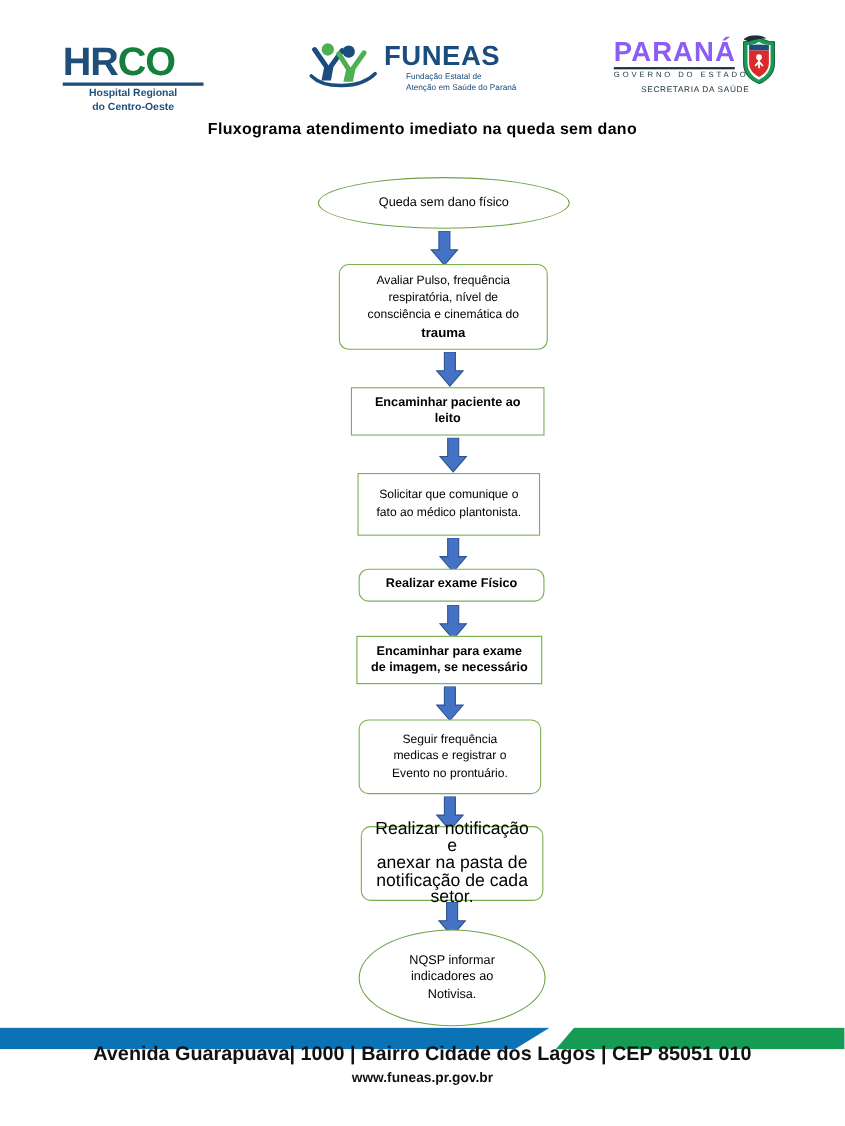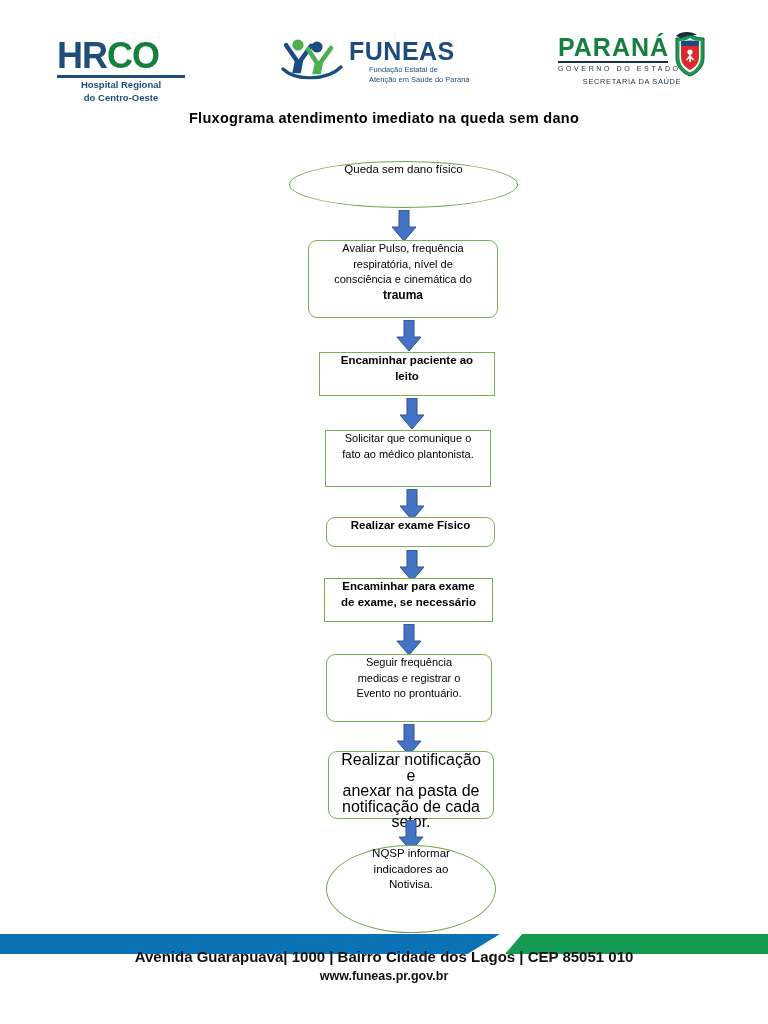--- a/index.html
+++ b/index.html
@@ -29,56 +29,56 @@
 
   
   .logo-funeas{position:absolute;left:281px;top:8px;width:210px;height:54px;}
   .funeas-mark{position:absolute;left:0;top:4px;width:62px;height:44px;}
   .funeas-text{position:absolute;left:68px;top:4px;}
   .funeas-word{font-size:25px;font-weight:bold;color:#1B4C7E;letter-spacing:.5px;line-height:26px;}
   .funeas-sub{font-size:7.5px;color:#1B4C7E;line-height:9px;margin-top:1px;padding-left:20px;}
 
   
   .logo-parana{position:absolute;left:558px;top:8px;width:152px;height:60px;}
-  .parana-word{font-size:25px;font-weight:bold;color:#15803d;letter-spacing:1px;line-height:26px;}
+  .parana-word{font-size:25px;font-weight:bold;color:#8b5cf6;letter-spacing:1px;line-height:26px;}
   .parana-rule{width:110px;height:2px;background:#1A2E3B;margin-top:1px;}
   .parana-gov{font-size:7px;letter-spacing:2.6px;color:#1A2E3B;margin-top:2px;}
   .parana-sec{font-size:7.5px;color:#1A2E3B;letter-spacing:.6px;margin-top:5px;width:148px;text-align:center;}
   .parana-brasao{position:absolute;left:112px;top:-2px;width:40px;height:46px;}
 
   
   .doc-title{
     position:absolute;top:110px;left:0;width:768px;
     text-align:center;
     font-size:14.5px;font-weight:bold;letter-spacing:.3px;color:#000;
   }
 
   
   .flow{position:absolute;top:155px;left:0;width:768px;}
   .node{position:absolute;box-sizing:border-box;
-    display:flex;align-items:flex-start;justify-content:center;
+    display:flex;align-items:center;justify-content:center;
     text-align:center;color:#000;background:#ffffff;}
   .node .txt{line-height:15.5px;padding:0 8px;}
   .oval{border:1.4px solid #6FA348;border-radius:50%;}
   .rect{border:1.3px solid #7BAF54;}
   .round{border:1.3px solid #7BAF54;border-radius:9px;}
   .thick{border-width:1.8px;border-color:#70AD47;}
   .b{font-weight:bold;}
 
   
   .arrow{position:absolute;width:26px;height:32px;}
 
   
   .footer-bars{position:absolute;left:0;top:934px;width:768px;height:20px;}
   .bar-blue{position:absolute;left:0;top:0;width:500px;height:20px;background:#0B72B5;
     clip-path:polygon(0 0,100% 0,93.5% 100%,0 100%);}
   .bar-green{position:absolute;left:505px;top:0;width:263px;height:20px;background:#159B54;
     clip-path:polygon(6.5% 0,100% 0,100% 100%,0 100%);}
   .footer-text{position:absolute;left:0;top:948px;width:768px;text-align:center;}
-  .footer-line1{font-size:15px;font-weight:bold;color:#111;letter-spacing:0;}
+  .footer-line1{font-size:18px;font-weight:bold;color:#111;letter-spacing:0;}
   .footer-line2{font-size:12.5px;font-weight:bold;color:#111;margin-top:4px;}
 </style>
 </head>
 <body>
 
 <div class="page">
 
   <div class="logo-bar">
 
     <div class="logo-hrco">
@@ -174,21 +174,21 @@
       <div class="txt b" style="font-size:11.5px;">Realizar exame Físico</div>
     </div>
 
     <svg class="arrow" style="left:399px;top:395px;" viewBox="0 0 26 32">
       <path d="M8 0 H18 V17 H25 L13 31 L1 17 H8 Z" fill="#4472C4" stroke="#2F528F" stroke-width="1"></path>
     </svg>
 
     <div class="node rect thick" style="left:324px;top:423px;width:169px;height:44px;">
       <div class="txt b" style="font-size:11.5px;">
         <div>Encaminhar para exame</div>
-        <div>de exame, se necessário</div>
+        <div>de imagem, se necessário</div>
       </div>
     </div>
 
     <svg class="arrow" style="left:396px;top:469px;" viewBox="0 0 26 32">
       <path d="M8 0 H18 V17 H25 L13 31 L1 17 H8 Z" fill="#4472C4" stroke="#2F528F" stroke-width="1"></path>
     </svg>
 
     <div class="node round" style="left:326px;top:499px;width:166px;height:68px;">
       <div class="txt" style="font-size:11px;">
         <div>Seguir frequência</div>

